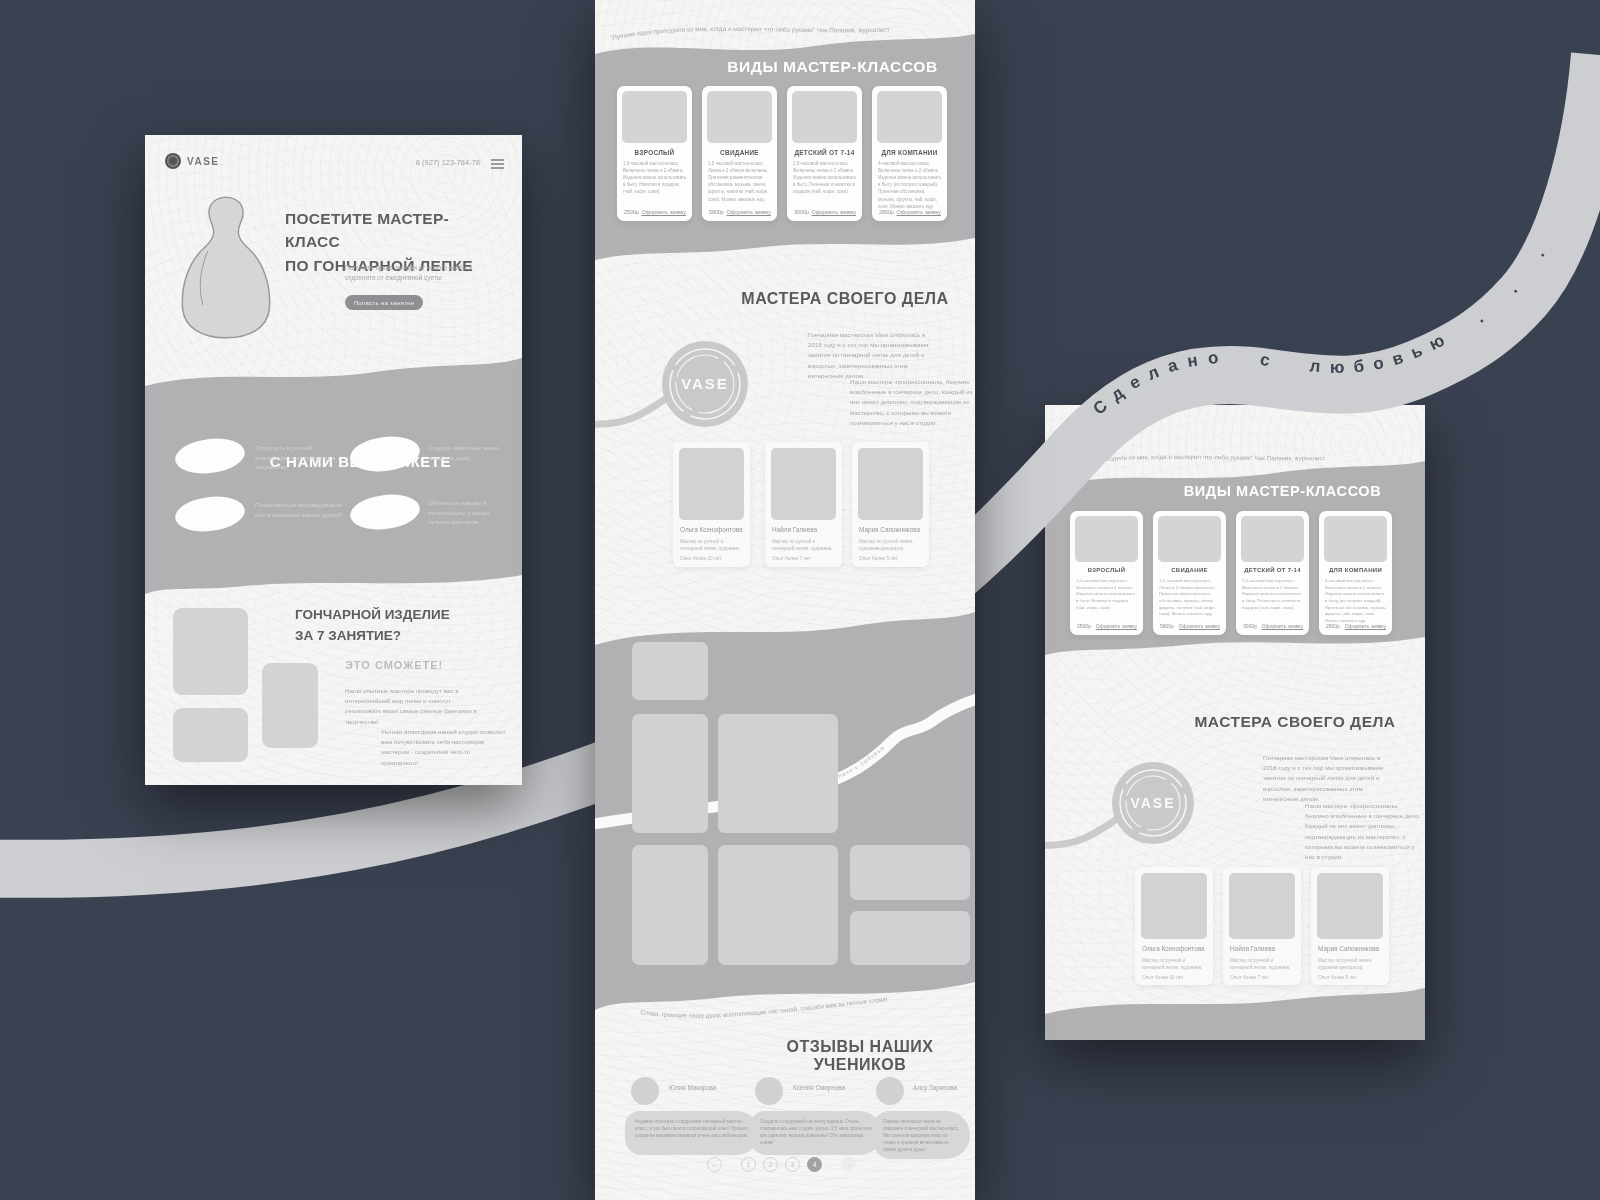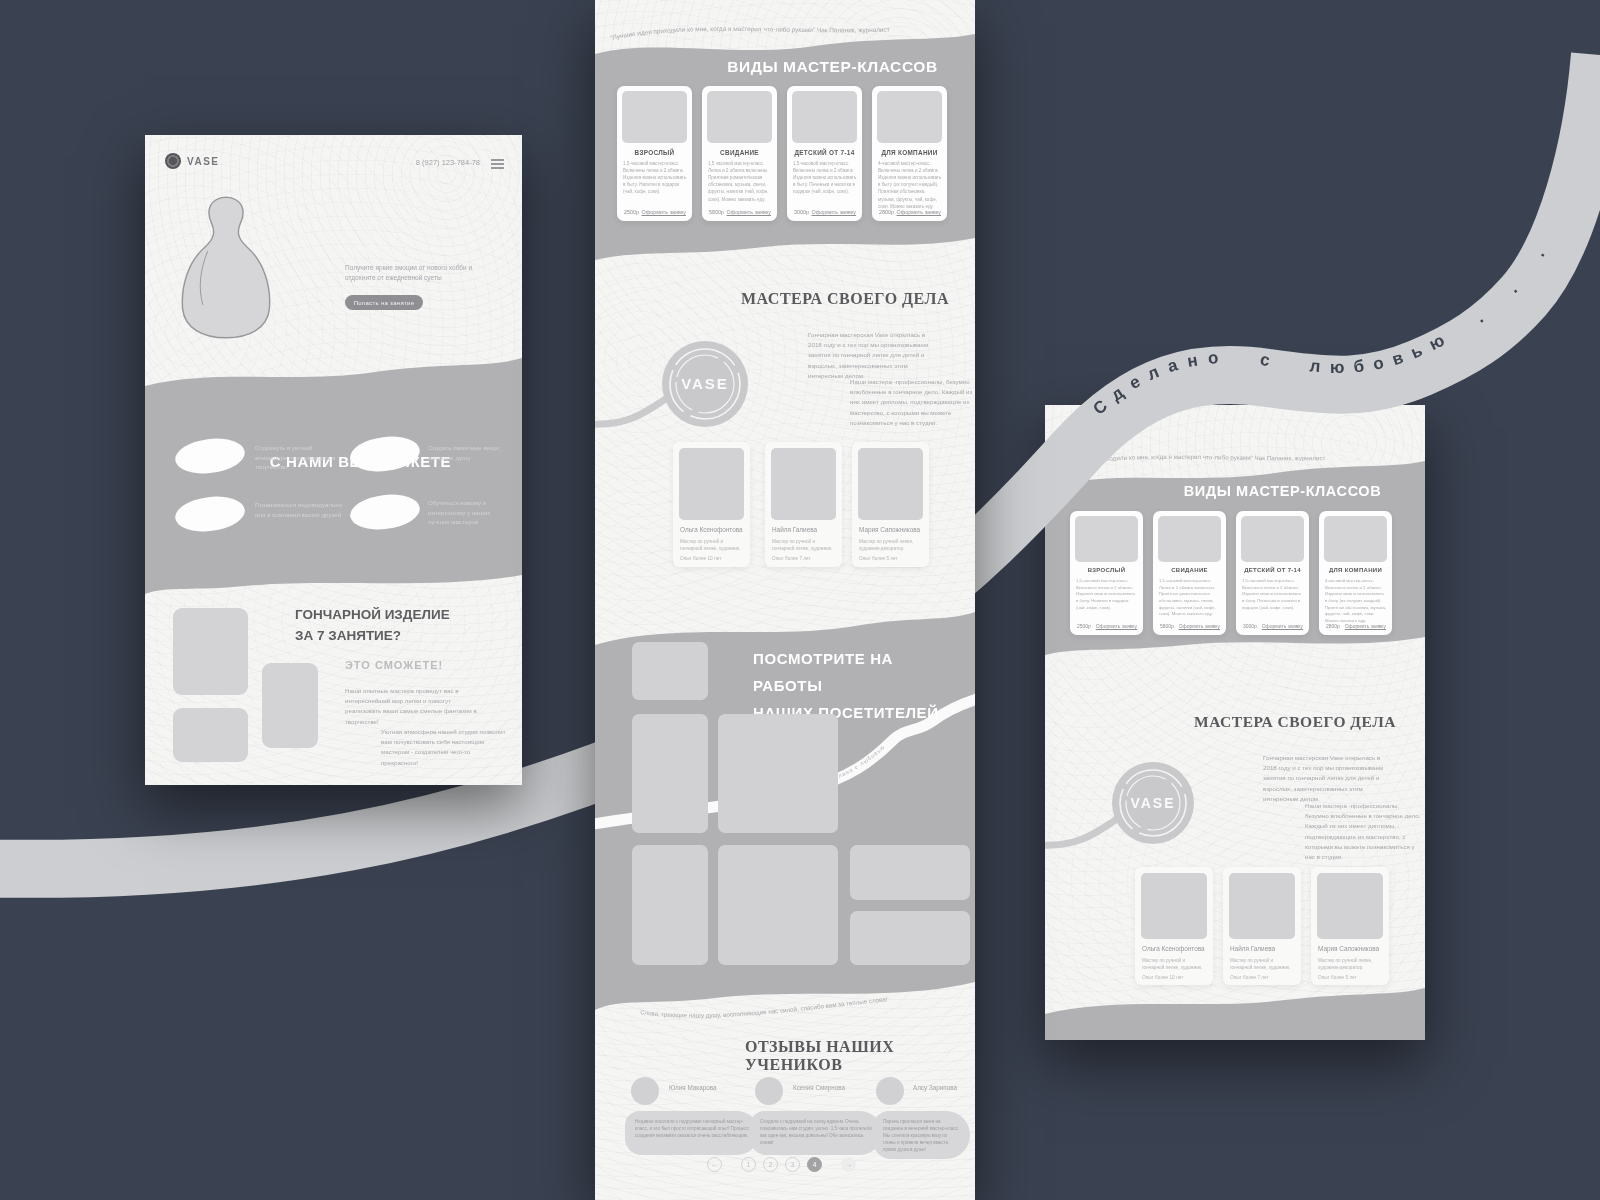--- a/index.html
+++ b/index.html
@@ -40,21 +40,21 @@
   .small-p{font-size:6.2px;color:#a8a8ac;line-height:1.65;z-index:2;}
   
   .card{position:absolute;width:75px;height:135px;background:#fdfdfd;border-radius:7px;box-shadow:0 2px 6px rgba(0,0,0,.08);z-index:2;}
   .card-img{position:absolute;left:5px;right:5px;top:5px;height:52px;background:#d4d4d7;border-radius:5px;}
   .card-title{position:absolute;left:2px;right:2px;top:63px;text-align:center;font-size:6.4px;font-weight:700;color:#59595d;letter-spacing:.3px;}
   .card-desc{position:absolute;left:6px;right:5px;top:74px;font-size:4.6px;color:#adadb0;line-height:1.55;}
   .card-foot{position:absolute;left:7px;right:6px;bottom:6px;display:flex;justify-content:space-between;align-items:center;}
   .card-price{font-size:5.4px;color:#8f8f93;}
   .card-link{font-size:5.4px;color:#8f8f93;text-decoration:underline;cursor:pointer;}
   
-  .sec-title{font-weight:700;color:#5a5a5e;letter-spacing:.5px;z-index:2;font-family:Liberation Serif, serif;}
+  .sec-title{font-weight:700;color:#5a5a5e;letter-spacing:.5px;z-index:2;}
   .mcard{position:absolute;background:#f9f9f8;border-radius:6px;box-shadow:0 2px 6px rgba(0,0,0,.07);z-index:2;}
   .mphoto{position:absolute;left:6px;right:6px;top:6px;background:#d2d2d5;border-radius:5px;}
   .mname{position:absolute;left:7px;right:4px;font-size:6.4px;color:#98989c;}
   .mrole{position:absolute;left:7px;right:5px;font-size:4.7px;color:#b4b4b7;line-height:1.5;}
   .mexp{position:absolute;left:7px;font-size:4.7px;color:#b4b4b7;}
   
   .tile{position:absolute;background:#d1d1d4;border-radius:7px;z-index:3;}
   
   .avatar{position:absolute;width:28px;height:28px;border-radius:50%;background:#d1d1d4;z-index:2;}
   .rname{position:absolute;width:58px;font-size:6.3px;color:#a5a5a8;line-height:1.5;z-index:2;}
@@ -94,20 +94,23 @@
     <div class="abs burger">
         <span></span>
         <span></span>
         <span></span>
       </div>
 
     <svg class="abs z2" style="left:28px;top:56px;" width="106" height="150" viewBox="0 0 110 155">
       <path d="M55,6 C38,7 34,20 40,33 C44,42 43,49 33,58 C16,73 8,98 10,122 C12,142 31,152 55,152 C79,152 98,142 100,122 C102,98 94,73 77,58 C67,49 66,42 70,33 C76,20 72,7 55,6 Z" fill="#d6d6d8" stroke="#98989b" stroke-width="1.5"></path>
       <path d="M36,62 C28,82 26,100 31,118" fill="none" stroke="#98989b" stroke-width="1"></path>
     </svg>
+    <div class="abs lp-title">
+      <span>ПОСЕТИТЕ МАСТЕР-КЛАСС</span><br><span>ПО ГОНЧАРНОЙ ЛЕПКЕ</span>
+    </div>
     <div class="abs lp-sub">Получите яркие эмоции от нового хобби и отдохните от ежедневной суеты</div>
     <div class="abs lp-cta">Попасть на занятие</div>
 
     <svg class="band" style="top:215px;height:250px;" viewBox="0 0 377 250" preserveAspectRatio="none">
       <path d="M0,36 C70,18 150,34 230,22 C300,12 345,18 377,8 L377,225 C290,240 180,228 100,236 C50,241 20,236 0,244 Z" fill="#b1b1b4"></path>
     </svg>
     <div class="abs band-title" style="left:60px;right:6px;top:318px;font-size:15px;">С НАМИ ВЫ СМОЖЕТЕ</div>
     <div class="abs benefit-ellipse" style="left:30px;top:304px;"></div>
     <div class="abs benefit-text" style="left:110px;top:308px;width:88px;">Отдохнуть в уютной атмосфере, погрузившись в творчество</div>
     <div class="abs benefit-ellipse" style="left:205px;top:302px;"></div>
@@ -213,38 +216,35 @@
     </svg>
     <svg class="abs z2" style="left:0;top:690px;" width="380" height="145" viewBox="0 0 380 145">
       <defs>
           <path id="mini-rp" d="M-8,135 C70,122 150,116 210,100 C255,88 278,70 298,50 C310,38 322,42 336,32 C352,20 366,14 385,8"></path>
         </defs>
       <use href="#mini-rp" fill="none" stroke="#fafafa" stroke-width="11"></use>
       <text font-size="5.5" fill="#b2b2b5" letter-spacing="1">
         <textPath href="#mini-rp" startOffset="58%">Сделано с любовью</textPath>
       </text>
     </svg>
-    <div class="abs band-title z3" style="left:158px;top:645px;width:205px;font-size:15px;text-align:left;line-height:1.8;">
-      <span>ПОСМОТРИТЕ НА РАБОТЫ</span><br><span>НАШИХ ПОСЕТИТЕЛЕЙ</span>
-    </div>
     <div class="tile" style="left:37px;top:642px;width:76px;height:58px;"></div>
     <div class="tile" style="left:37px;top:714px;width:76px;height:119px;"></div>
     <div class="tile" style="left:123px;top:714px;width:120px;height:119px;"></div>
     <div class="tile" style="left:37px;top:845px;width:76px;height:120px;"></div>
     <div class="tile" style="left:123px;top:845px;width:120px;height:120px;"></div>
     <div class="tile" style="left:255px;top:845px;width:120px;height:55px;"></div>
     <div class="tile" style="left:255px;top:911px;width:120px;height:54px;"></div>
 
     <svg class="abs z2" style="left:0;top:988px;" width="380" height="46" viewBox="0 0 380 46">
       <defs>
           <path id="lead-p" d="M45,26 C130,38 240,16 350,8"></path>
         </defs>
       <text font-size="6.2" fill="#a9a9ac"><textPath href="#lead-p">Слова, греющие нашу душу, восполняющие нас силой, спасибо вам за теплые слова!</textPath></text>
     </svg>
-    <div class="abs sec-title" style="left:150px;right:0;top:1038px;font-size:16px;">ОТЗЫВЫ НАШИХ УЧЕНИКОВ</div>
+    <div class="abs sec-title" style="left:150px;right:0;top:1038px;font-size:16px;text-align:center;">ОТЗЫВЫ НАШИХ УЧЕНИКОВ</div>
     <div class="avatar" style="left:36px;top:1077px;"></div>
     <div class="rname" style="left:74px;top:1083px;">Юлия Макарова</div>
     <div class="bubble" style="left:30px;top:1111px;width:134px;height:44px;">Недавно посетили с подругами гончарный мастер-класс, и это был просто потрясающий опыт! Процесс создания керамики оказался очень расслабляющим.</div>
     <div class="avatar" style="left:160px;top:1077px;"></div>
     <div class="rname" style="left:198px;top:1083px;">Ксения Смирнова</div>
     <div class="bubble" style="left:155px;top:1111px;width:132px;height:44px;">Сходили с подружкой на лепку вдвоем. Очень понравилась нам студия, уютно. 1,5 часа пролетели как один миг, весьма довольны! Обе записались снова!</div>
     <div class="avatar" style="left:281px;top:1077px;"></div>
     <div class="rname" style="left:318px;top:1083px;">Алсу Зарипова</div>
     <div class="bubble" style="left:278px;top:1111px;width:97px;height:48px;">Парень пригласил меня на свидание в вечерний мастер-класс. Мы слепили красивую вазу из глины и провели вечер вместе, прямо душа в душе!</div>
 

